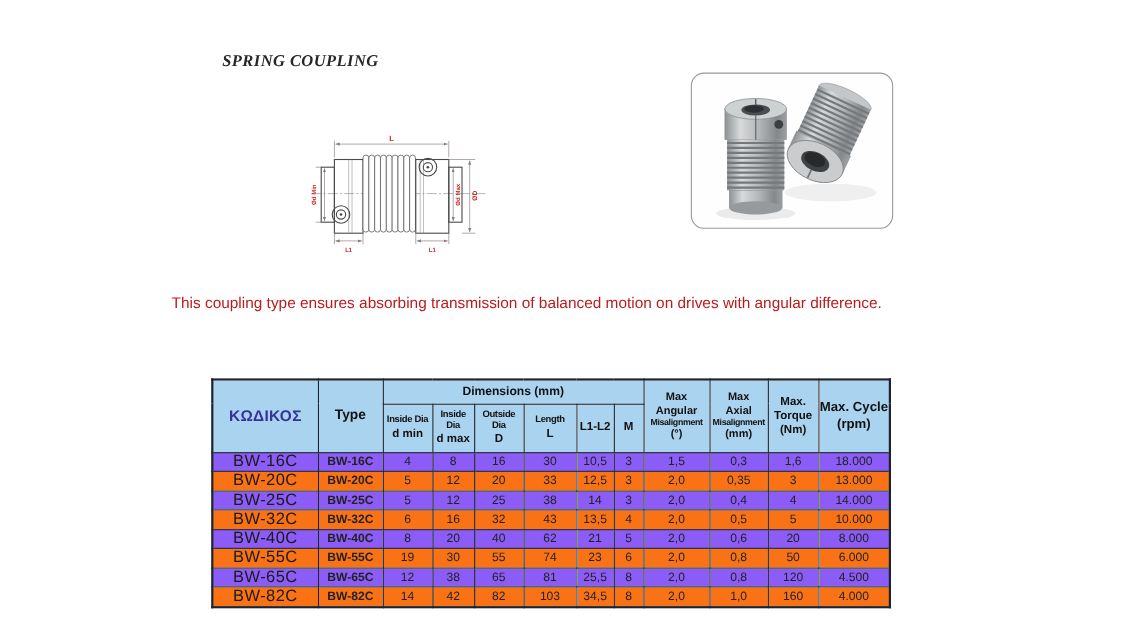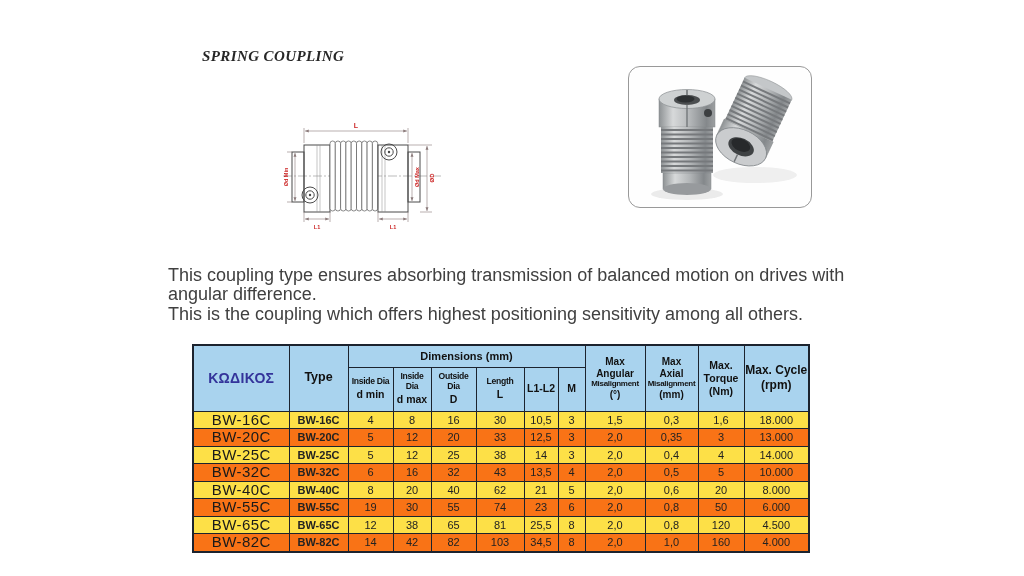--- a/index.html
+++ b/index.html
@@ -24,22 +24,22 @@
   .cl     { stroke: #8f8f8f; stroke-width: 0.6; stroke-dasharray: 9 2 2 2; }
   .dim    { stroke: #8a7a7a; stroke-width: 0.6; fill: none; }
   .redlbl { fill: #cc2626; font-family: "Liberation Sans", sans-serif; font-weight: bold; }
   
   .photo-frame {
     position: absolute; left: 628px; top: 66px; width: 184px; height: 142px;
     border: 1.5px solid #999; border-radius: 12px; background: #fefefe; overflow: hidden;
   }
   
   .desc {
-    position: absolute; left: 168px; top: 266px; width: 730px;
-    font-size: 18px; line-height: 19.3px; color: #404040;
+    position: absolute; left: 156px; top: 266px; width: 730px;
+    font-size: 14px; line-height: 19.3px; color: #b91c1c;
   }
   
   .table-wrap { position: absolute; left: 192px; top: 344px; }
   table.spec {
     border-collapse: collapse; table-layout: fixed; width: 616px;
     border: 2px solid #1c232e;
     font-family: "Liberation Sans", sans-serif;
   }
   table.spec th, table.spec td {
     border: 1px solid #1c232e; padding: 0; text-align: center;
@@ -51,21 +51,21 @@
   .h-kodikos { font-size: 14px; font-weight: bold; color: #33339a; letter-spacing: 0.3px; margin-top: 25px; }
   .h-type { font-size: 12.5px; font-weight: bold; margin-top: 15px; }
   .h-dims { font-size: 11px; font-weight: bold; margin-left: 47px; }
   .h-sub .sub1 { display: block; font-size: 8.6px; font-weight: bold; letter-spacing: -0.3px; margin-bottom: 3px; }
   .h-sub .sub2 { display: block; font-size: 10.5px; font-weight: bold; }
   .h-sub span:empty { display: none; margin: 0; }
   .h-max .hl { display: block; font-size: 10px; font-weight: bold; line-height: 1.15; }
   .h-max .hl.small { font-size: 8px; letter-spacing: -0.3px; font-weight: bold; }
   .h-torque .hl { display: block; font-size: 10.5px; font-weight: bold; line-height: 1.25; }
   .h-cycle .hl { display: block; font-size: 12px; font-weight: bold; line-height: 1.3; }
-  tbody tr { height: 17px; background: #fde047; }
+  tbody tr { height: 17px; background: #8b5cf6; }
   tbody tr.alt { background: #f97316; }
   td.kodikos { font-size: 15px; letter-spacing: 0.4px; color: #1a1a1a; }
   td.type { font-size: 11px; font-weight: bold; }
   td.num { font-size: 11px; }
 </style>
 </head>
 <body>
 
 <div class="page">
 
@@ -201,21 +201,20 @@
         <ellipse cx="0" cy="66" rx="27" ry="17" fill="#caccce" stroke="#85898c" stroke-width="0.8"></ellipse>
         <ellipse cx="0" cy="66" rx="13.5" ry="8.5" fill="#3f4244"></ellipse>
         <ellipse cx="-1" cy="64.5" rx="10" ry="6" fill="#27292b"></ellipse>
         <line x1="0" y1="74.5" x2="0" y2="82.5" stroke="#6f7376" stroke-width="1.5"></line>
       </g>
     </svg>
   </div>
 
   <div class="desc">
     <div>This coupling type ensures absorbing transmission of balanced motion on drives with angular difference.</div>
-    <div>This is the coupling which offers highest positioning sensitivity among all others.</div>
   </div>
 
   <div class="table-wrap">
     <table class="spec">
       <colgroup>
         <col style="width:96px">
           <col style="width:59px">
           <col style="width:45px">
           <col style="width:38px">
         <col style="width:45px">

